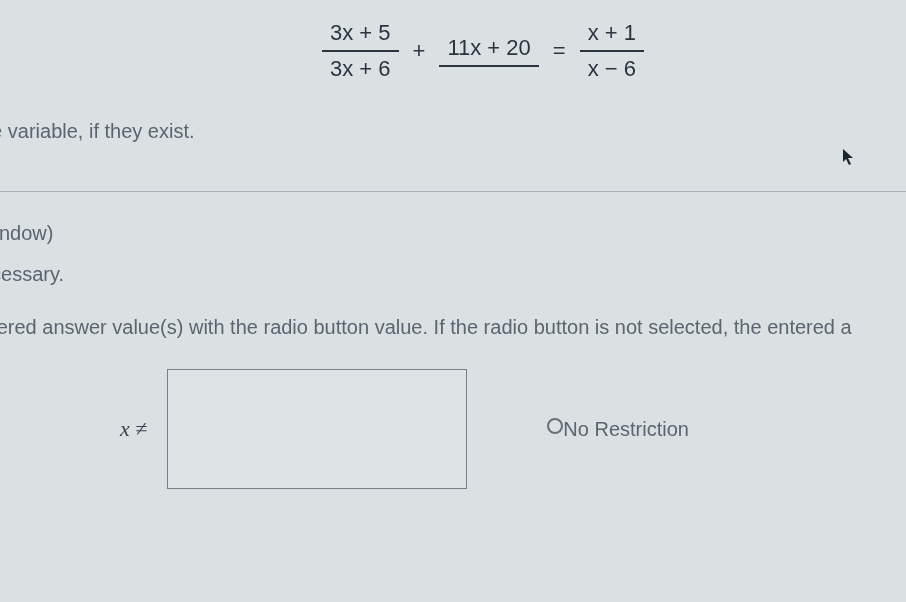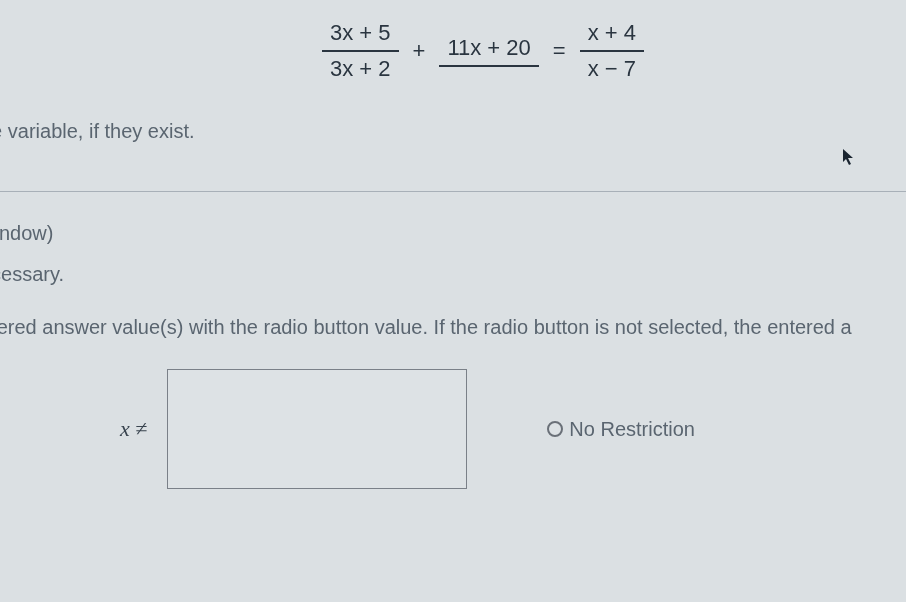--- a/index.html
+++ b/index.html
@@ -88,22 +88,21 @@
       font-family: 'Times New Roman', serif;
     }
     .answer-box {
       width: 300px;
       height: 120px;
       border: 1px solid #7a8088;
       background: #dde2e5;
     }
     .radio-group {
       display: flex;
-      align-items: center;
-      gap: 6px;
+      gap: 0;
       margin-left: 60px;
     }
     .radio-circle {
       width: 16px;
       height: 16px;
       border: 2px solid #6a7078;
       border-radius: 50%;
       background: #dde2e5;
     }
     .radio-label {
@@ -123,30 +122,30 @@
       line-height: 0;
     }
   </style>
 </head>
 <body>
 
 <div class="equation-container">
   <div class="equation">
     <span class="fraction">
       <span class="numerator">3x + 5</span>
-      <span class="denominator">3x + 2</span>
+      <span class="denominator">3x + 6</span>
     </span>
     <span class="operator">+</span>
     <span class="fraction">
       <span class="numerator">11x + 20</span>
     </span>
     <span class="operator">=</span>
     <span class="fraction">
-      <span class="numerator">x + 4</span>
-      <span class="denominator">x − 7</span>
+      <span class="numerator">x + 1</span>
+      <span class="denominator">x − 6</span>
     </span>
   </div>
 </div>
 
 <div class="instruction-text">he variable, if they exist.</div>
 
 <div class="cursor">
   <svg width="14" height="18" viewBox="0 0 14 18">
     <path d="M1 1 L1 14 L4 11 L7 17 L9 16 L6 10 L11 10 Z" fill="#1a2530"></path>
   </svg>

